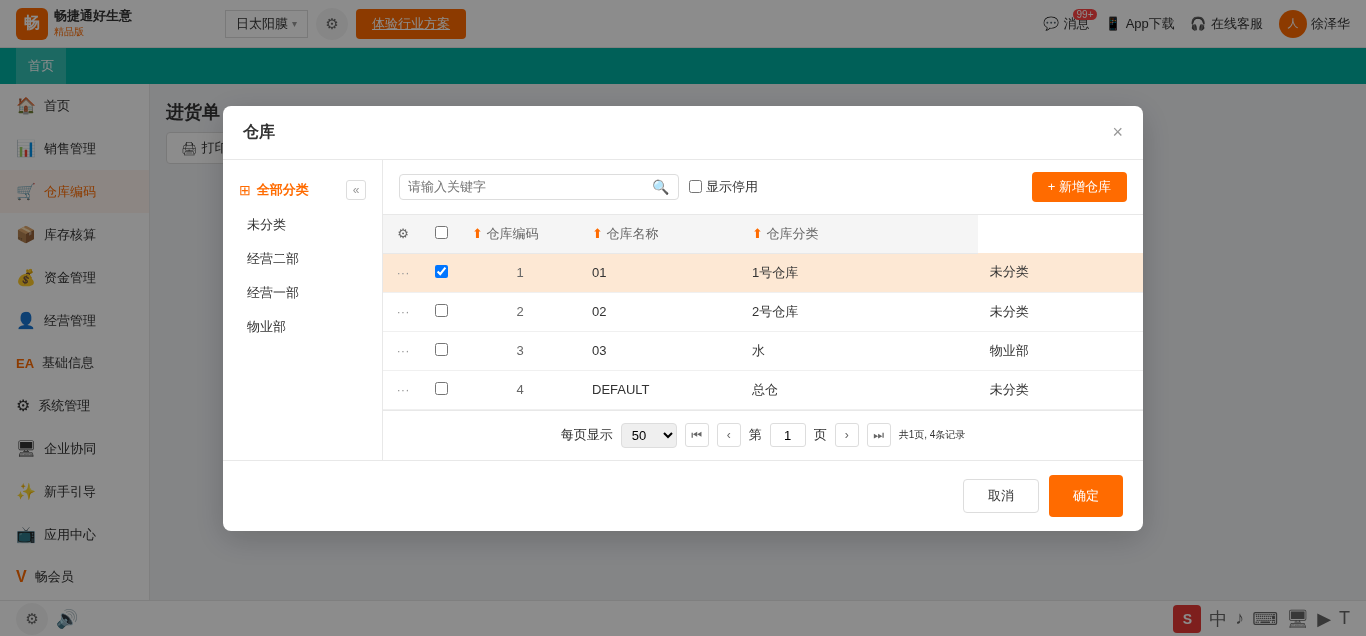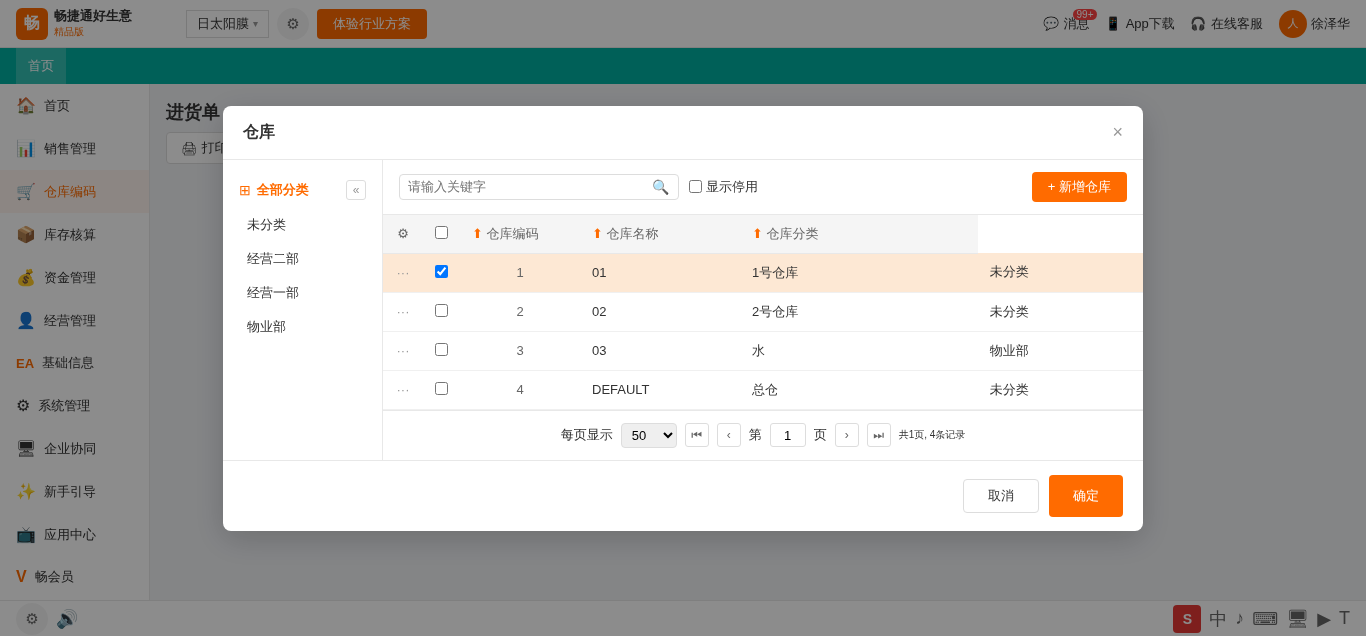--- a/index.html
+++ b/index.html
@@ -31,31 +31,31 @@
     }
     .logo-text { font-size: 13px; color: #333; font-weight: bold; line-height: 1.3; }
     .logo-sub { font-size: 10px; color: #ff6b00; }
     .header-mid {
       display: flex; align-items: center; gap: 8px; flex: 1;
       padding-left: 20px;
     }
     .store-select {
       display: flex; align-items: center; gap: 4px;
       border: 1px solid #ddd; border-radius: 0; padding: 4px 10px;
-      cursor: pointer; background: #fff; font-size: 13px; color: #333;
+      cursor: pointer; background: #fff; font-size: 13px; color: #333; margin-left: 39px;
     }
     .chevron { color: #999; font-size: 10px; }
     .gear-btn {
       width: 32px; height: 32px; border-radius: 50%;
       background: #f5f5f5; display: flex; align-items: center; justify-content: center;
       cursor: pointer; color: #666; font-size: 15px;
     }
     .try-btn {
       background: #ff6b00; color: #fff; border: none; border-radius: 4px;
-      padding: 6px 16px; cursor: pointer; font-size: 13px;
+      padding: 6px 16px; cursor: pointer; font-size: 13px; text-decoration: underline;
     }
     .header-right {
       display: flex; align-items: center; gap: 16px;
     }
     .header-right-item {
       display: flex; align-items: center; gap: 4px; cursor: pointer; color: #333; font-size: 13px;
       position: relative;
     }
     .badge {
       background: #ff4444; color: #fff; font-size: 10px; border-radius: 8px;

